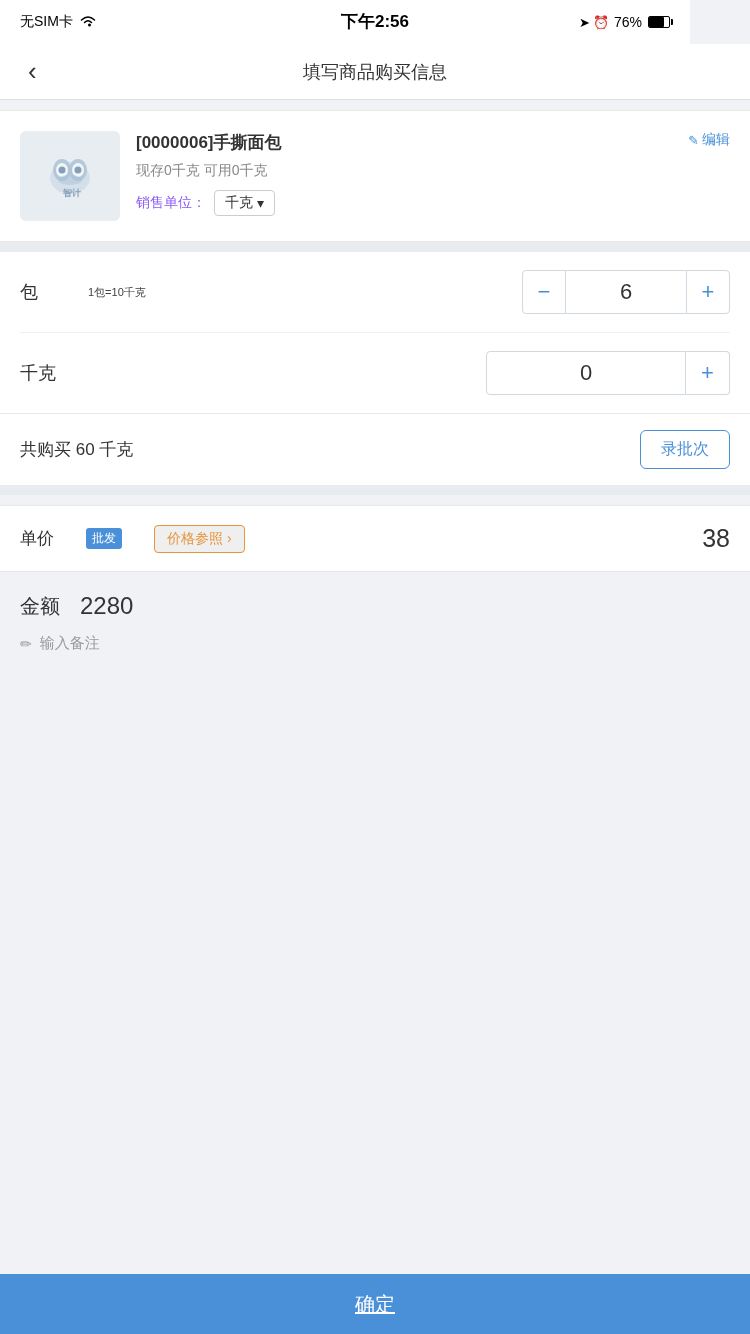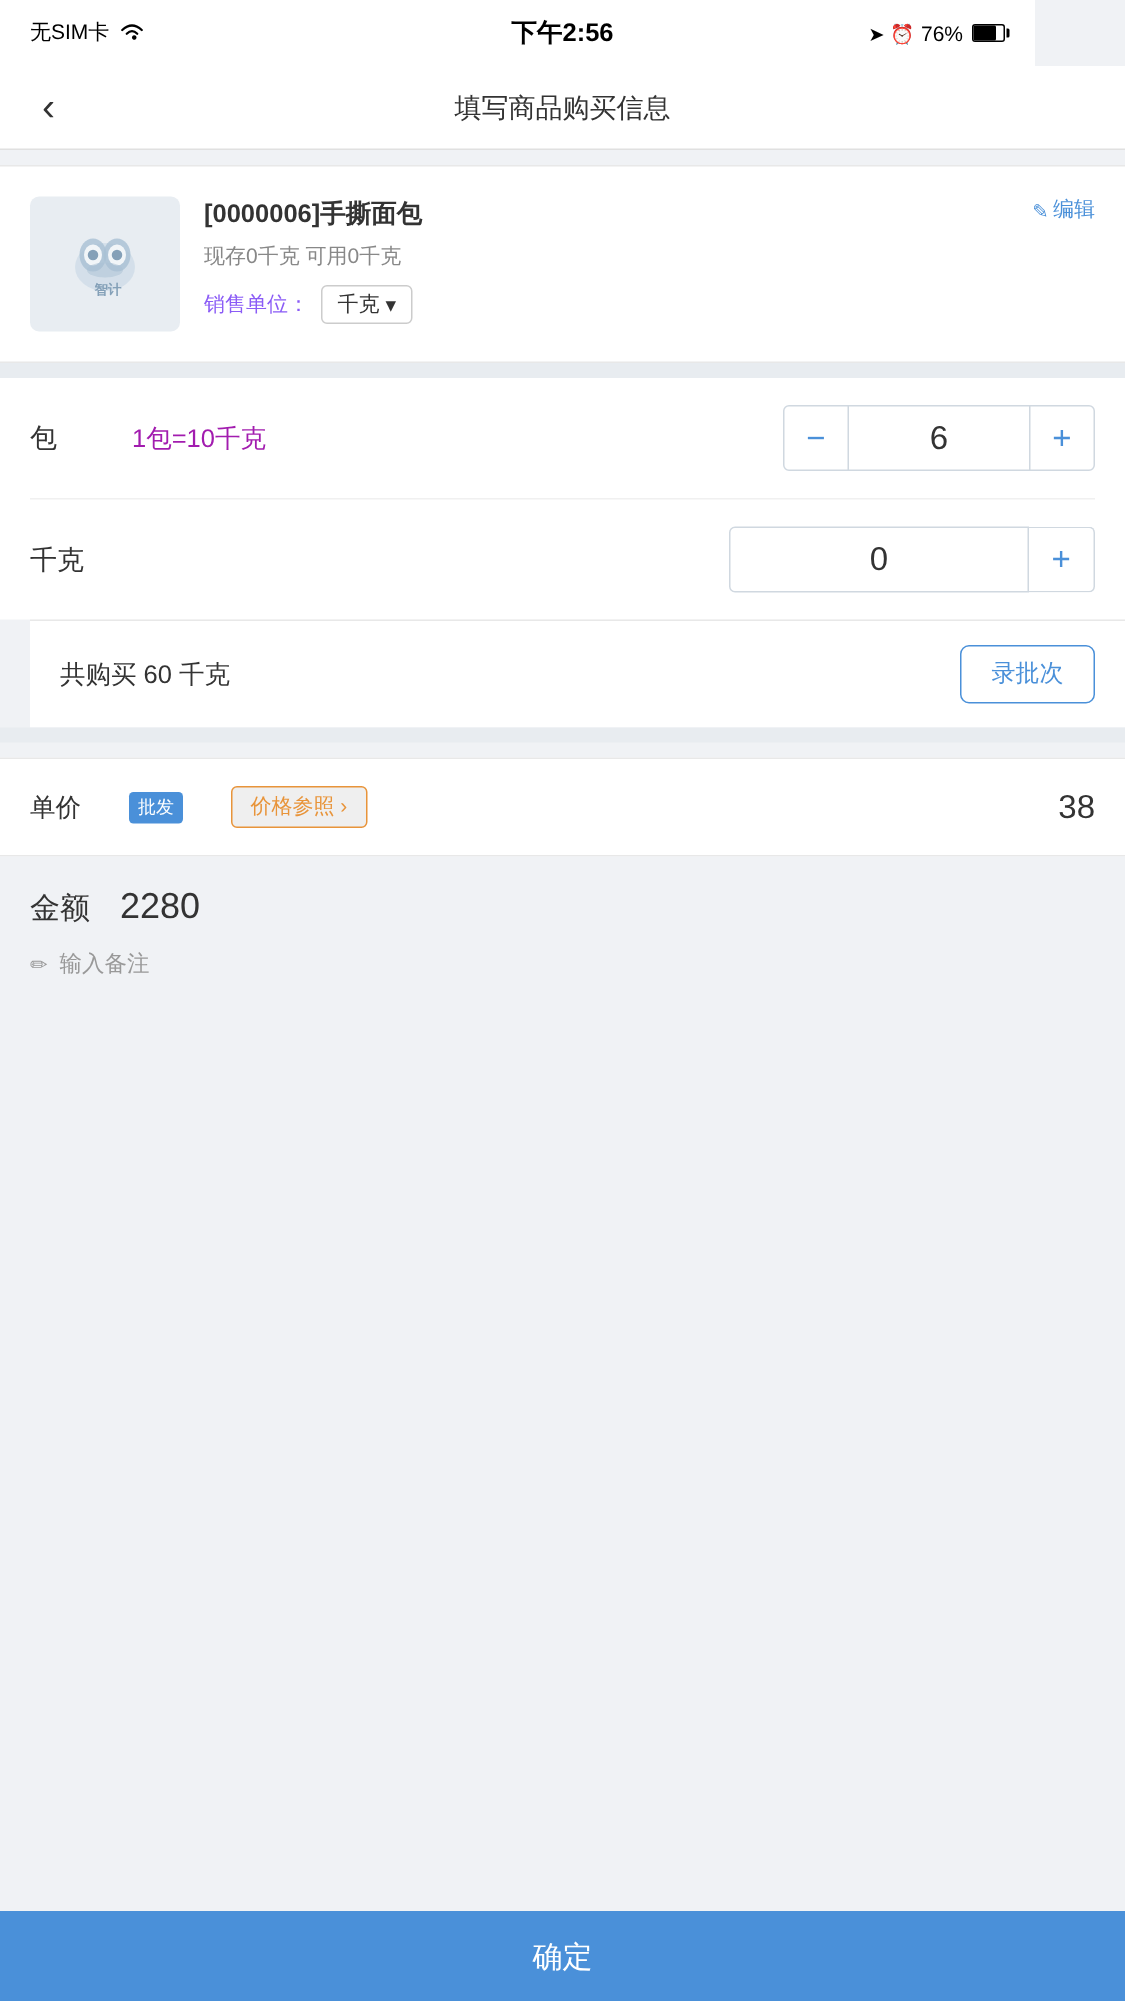--- a/index.html
+++ b/index.html
@@ -189,22 +189,22 @@
       align-items: center;
       padding: 18px 0;
       border-bottom: 1px solid #f0f0f0;
     }
     .input-row-label {
       font-size: 18px;
       color: #333;
       min-width: 60px;
     }
     .input-row-sublabel {
-      font-size: 17px;
-      color: #a21caf;
+      font-size: 11px;
+      color: #404040;
       margin-left: 8px;
     }
     .input-controls {
       display: flex;
       align-items: center;
       margin-left: auto;
       gap: 0;
     }
     .stepper-btn {
       width: 44px;
@@ -250,21 +250,20 @@
     }
 
     
     .total-row {
       background: #fff;
       padding: 16px 20px;
       display: flex;
       align-items: center;
       justify-content: space-between;
       border-top: 1px solid #e8e8e8;
-      margin-left: 20px;
     }
     .total-text {
       font-size: 17px;
       color: #333;
     }
     .batch-btn {
       border: 1px solid #4a90d9;
       color: #4a90d9;
       background: #fff;
       border-radius: 6px;
@@ -302,21 +301,21 @@
       border-radius: 4px;
       padding: 4px 12px;
       font-size: 14px;
       cursor: pointer;
       display: flex;
       align-items: center;
       gap: 4px;
     }
     .price-value {
       margin-left: auto;
-      font-size: 22px;
+      font-size: 25px;
       color: #333;
       font-weight: 500;
       text-align: center;
     }
 
     
     .amount-section {
       background: #f0f2f5;
       padding: 20px;
       min-height: 200px;
@@ -355,20 +354,21 @@
       width: 750px;
       height: 60px;
       background: #4a90d9;
       color: #fff;
       font-size: 20px;
       display: flex;
       align-items: center;
       justify-content: center;
       cursor: pointer;
       border: none;
+      text-decoration: underline;
     }
   </style>
 </head>
 <body>
 
 <div class="status-bar">
   <div class="status-left">
     <span>无SIM卡</span>
     <span>
       <svg width="18" height="14" viewBox="0 0 18 14">

